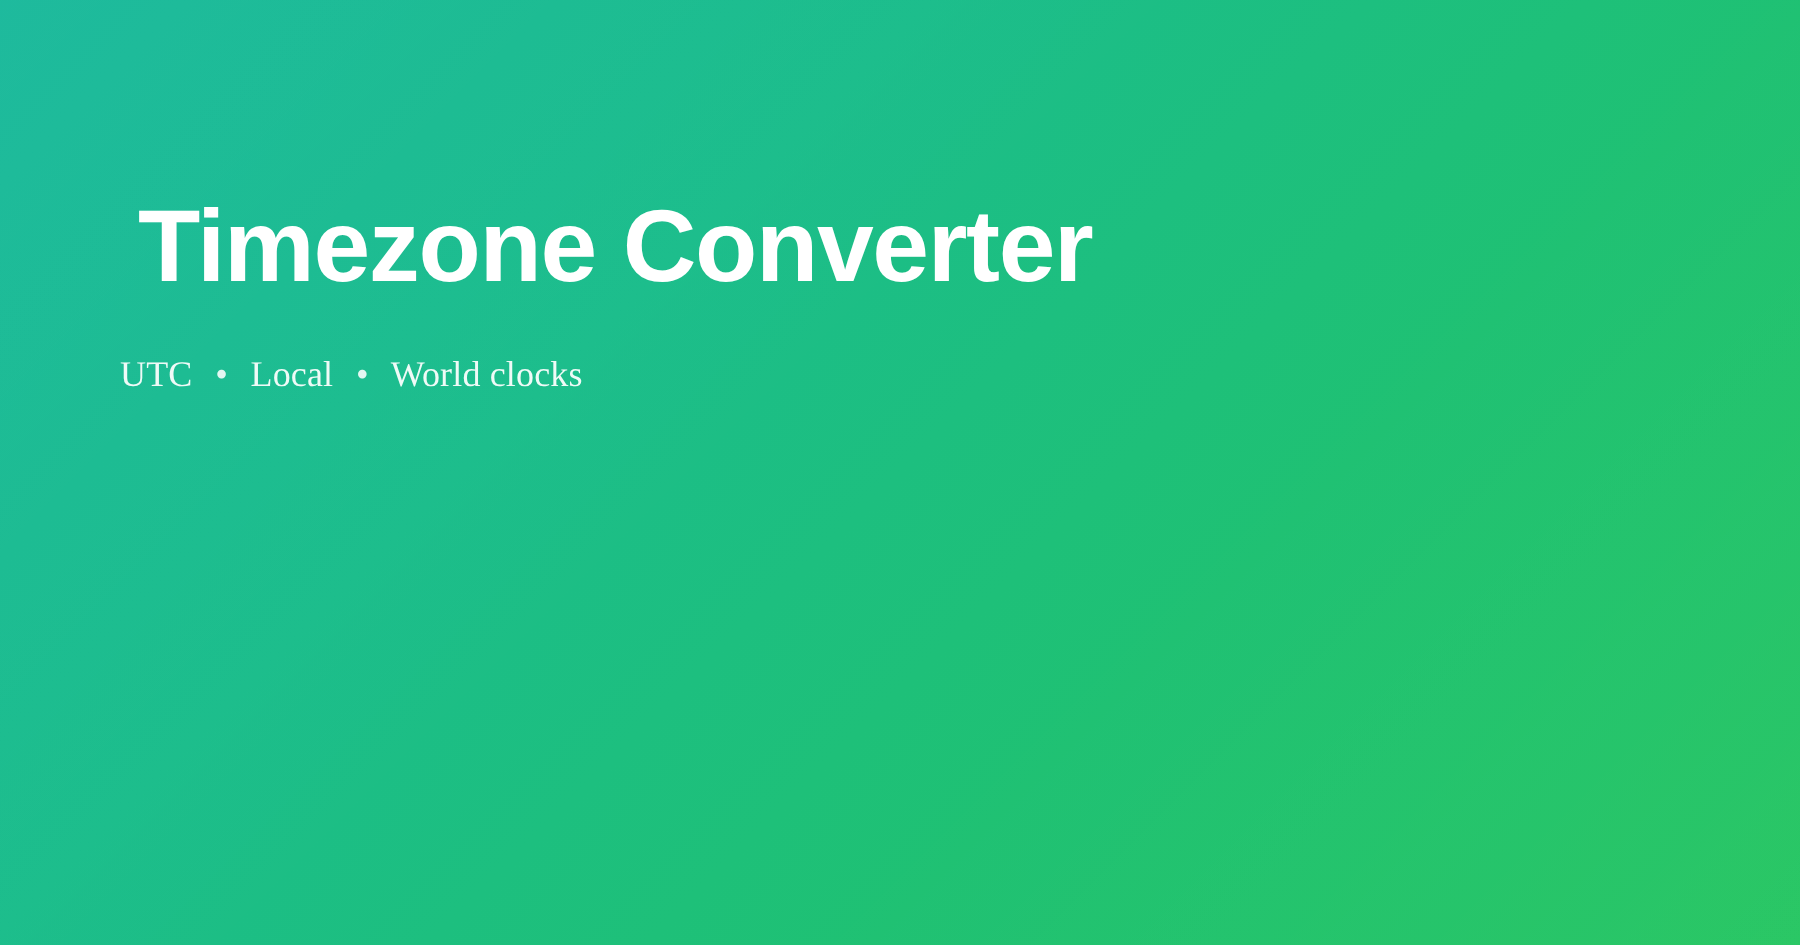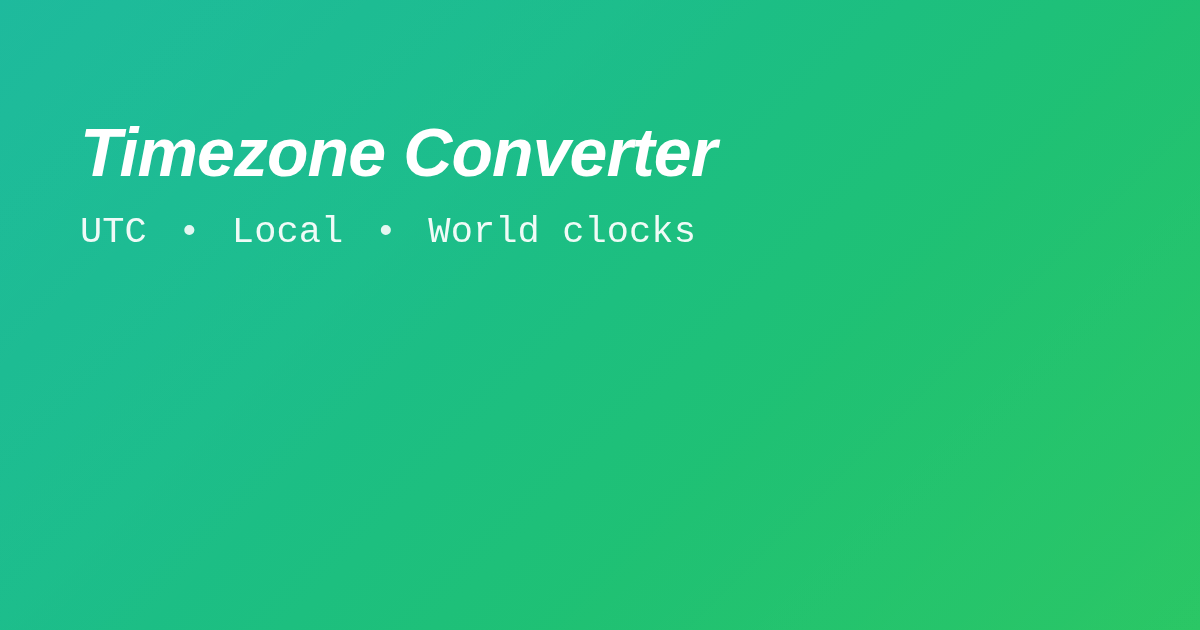--- a/index.html
+++ b/index.html
@@ -40,36 +40,35 @@
 
   .card-text {
     position: absolute;
     left: 80px;
     top: 118px;
     width: 1040px;
     z-index: 2;
   }
 
   .card-title {
-    margin: 0;
+    margin: 12px;
     font-family: "Liberation Sans", sans-serif;
     font-size: 68px;
     font-weight: 700;
     line-height: 1.0;
     letter-spacing: -0.9px;
     color: #ffffff;
     white-space: nowrap;
-    font-style: italic;
   }
 
   .card-subtitle {
     margin: 0;
     padding-top: 28px;
-    font-family: Liberation Mono, monospace;
-    font-size: 37px;
+    font-family: Liberation Serif, serif;
+    font-size: 24px;
     font-weight: 400;
     line-height: 1.0;
     letter-spacing: 0.1px;
     color: rgba(255, 255, 255, 0.93);
     white-space: nowrap;
   }
 
   .subtitle-sep {
     display: inline-block;
     padding: 0 9px;

